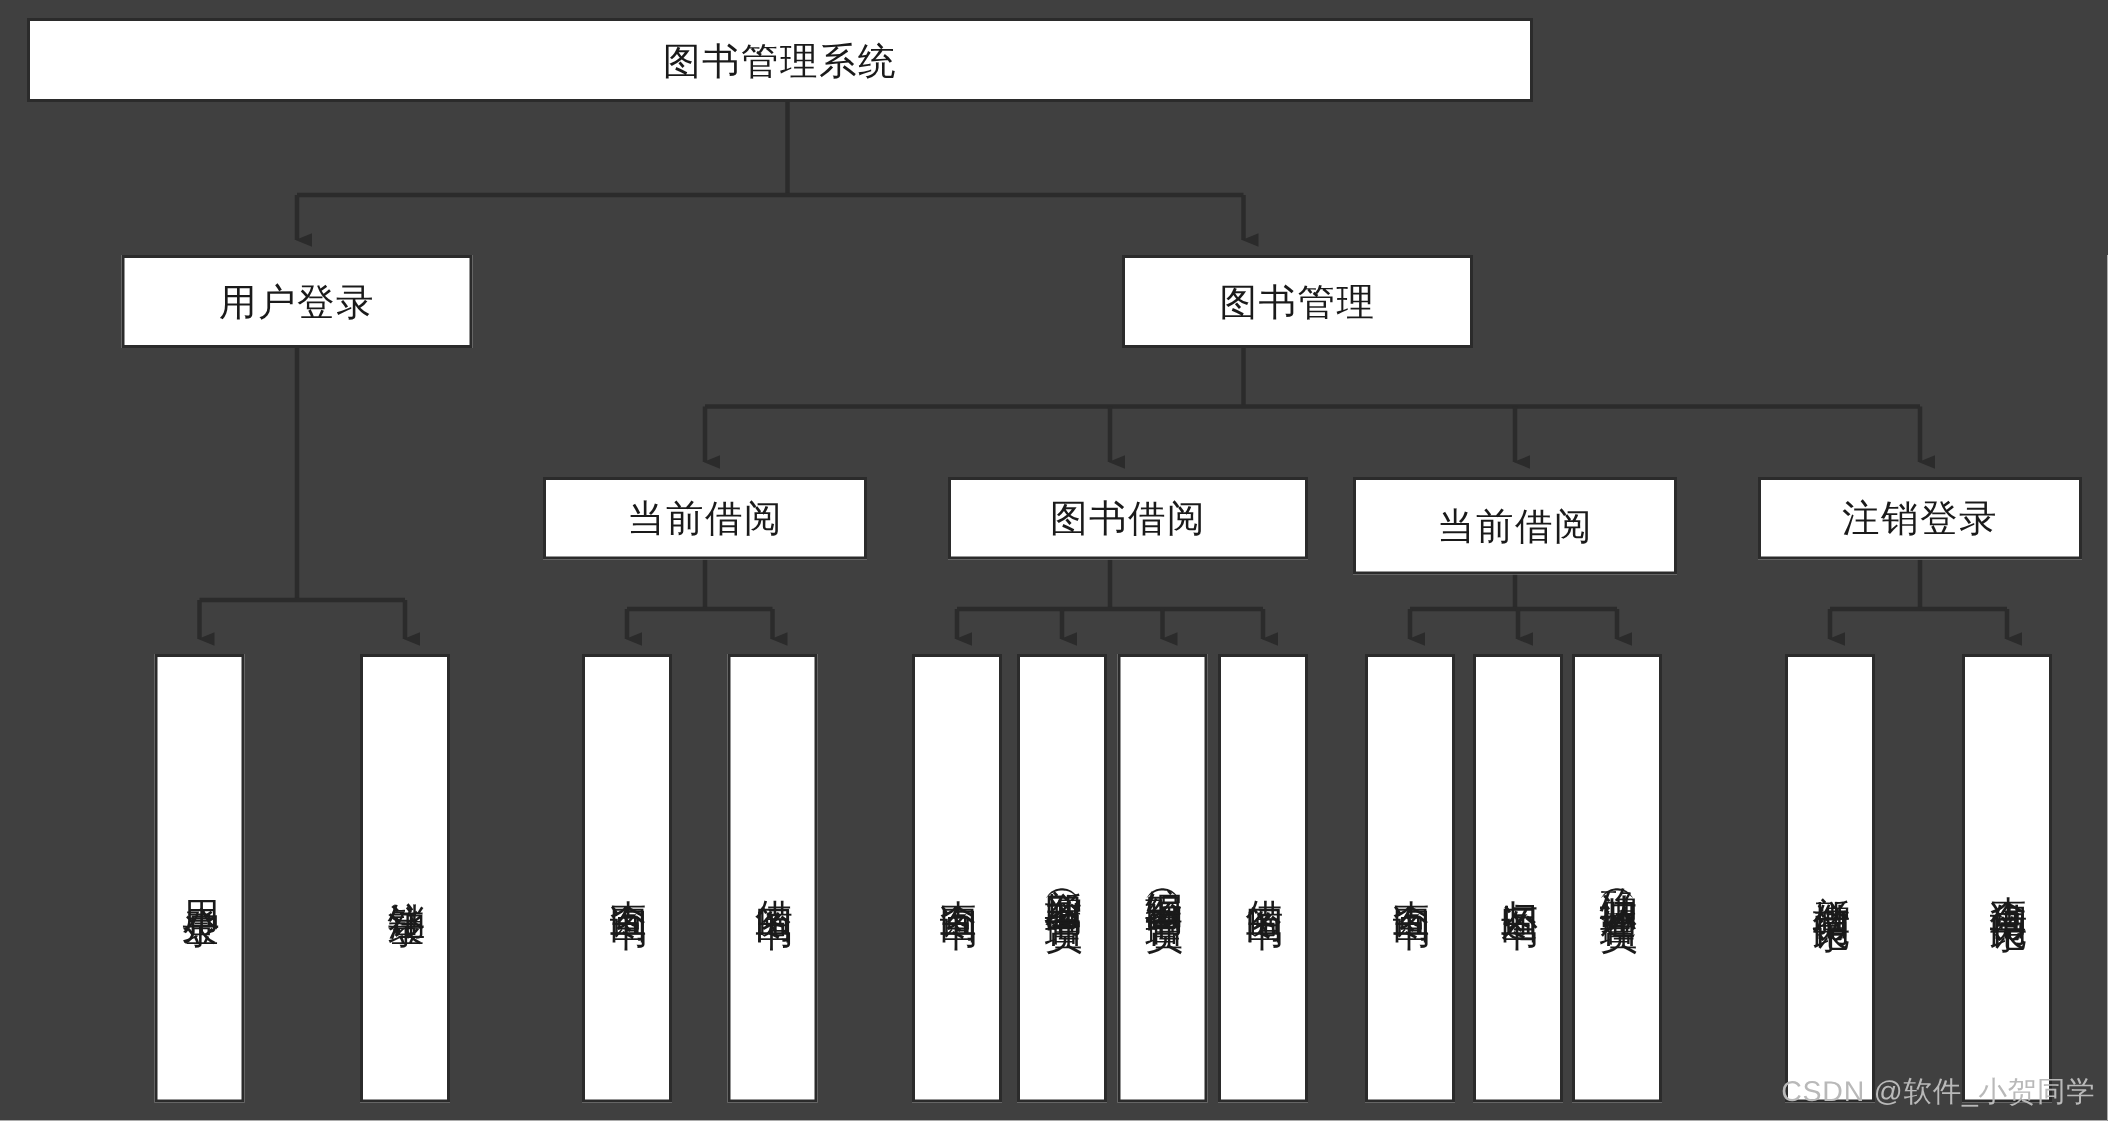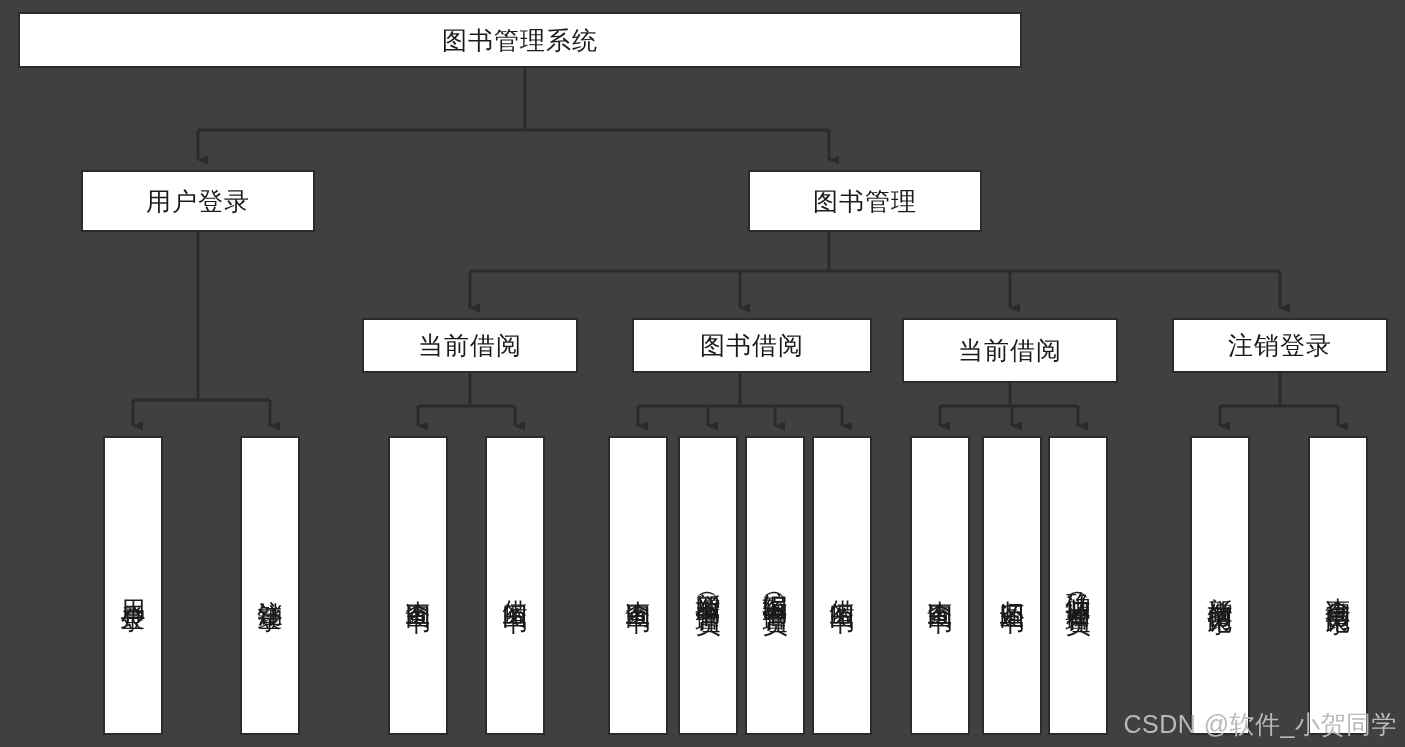--- a/index.html
+++ b/index.html
@@ -45,21 +45,21 @@
     text-orientation: upright;
     letter-spacing: 3px;
     line-height: 1;
     padding: 4px 0;
     white-space: nowrap;
   }
   .watermark {
     position: absolute;
     right: 8px;
     bottom: 6px;
-    font-size: 25px;
+    font-size: 19px;
     color: #b9b9b9;
     letter-spacing: 0.5px;
     white-space: nowrap;
   }
 </style>
 </head>
 <body>
 
 <div id="canvas">
 

